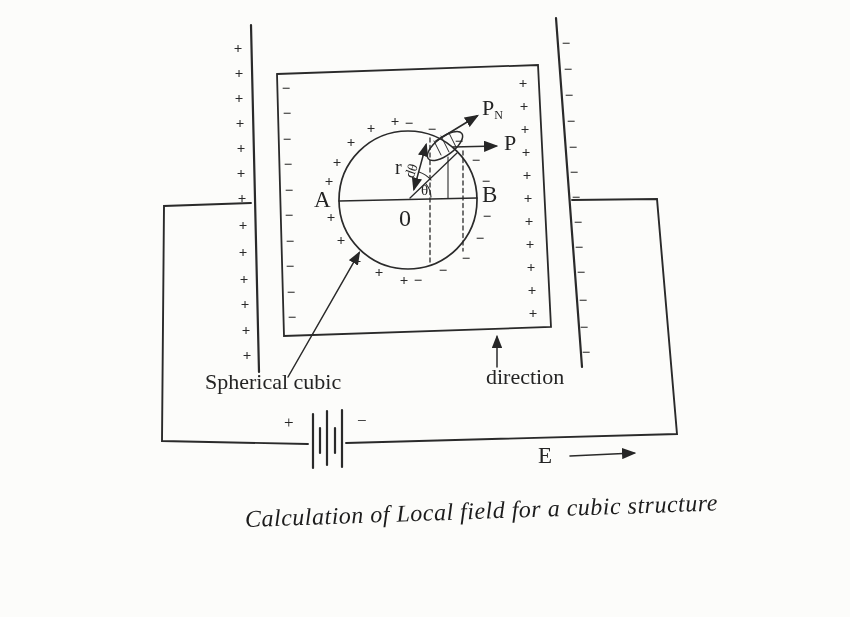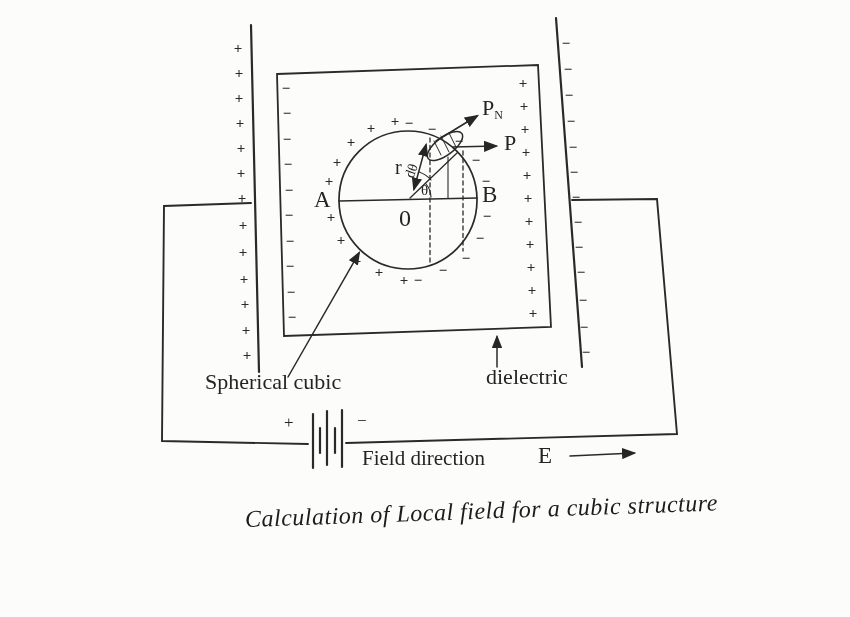--- a/index.html
+++ b/index.html
@@ -139,20 +139,19 @@
 
   <div class="lbl" style="left:314px;top:188px;font-size:23px;">A</div>
   <div class="lbl" style="left:482px;top:183px;font-size:23px;">B</div>
   <div class="lbl" style="left:399px;top:206px;font-size:24px;">0</div>
   <div class="lbl" style="left:395px;top:157px;font-size:20px;">r</div>
   <div class="lbl" style="left:421px;top:183px;font-size:15px;">θ</div>
   <div class="lbl" style="left:405px;top:164px;font-size:14px;transform:rotate(-70deg);">dθ</div>
   <div class="lbl" style="left:482px;top:97px;font-size:22px;"><span>P</span><span class="sub">N</span></div>
   <div class="lbl" style="left:504px;top:132px;font-size:22px;">P</div>
   <div class="lbl" style="left:205px;top:371px;font-size:22px;">Spherical cubic</div>
-  <div class="lbl" style="left:486px;top:366px;font-size:22px;">dielectric</div>
-  <div class="lbl" style="left:362px;top:448px;font-size:21px;">Field direction</div>
+  <div class="lbl" style="left:486px;top:366px;font-size:22px;">direction</div>
   <div class="lbl" style="left:538px;top:444px;font-size:23px;">E</div>
   <div class="lbl" style="left:284px;top:414px;font-size:17px;">+</div>
   <div class="lbl" style="left:357px;top:412px;font-size:17px;">−</div>
 
   <div class="lbl caption" style="left:245px;top:507px;">Calculation of Local field for a cubic structure</div>
 </div>
 
 </body></html>

